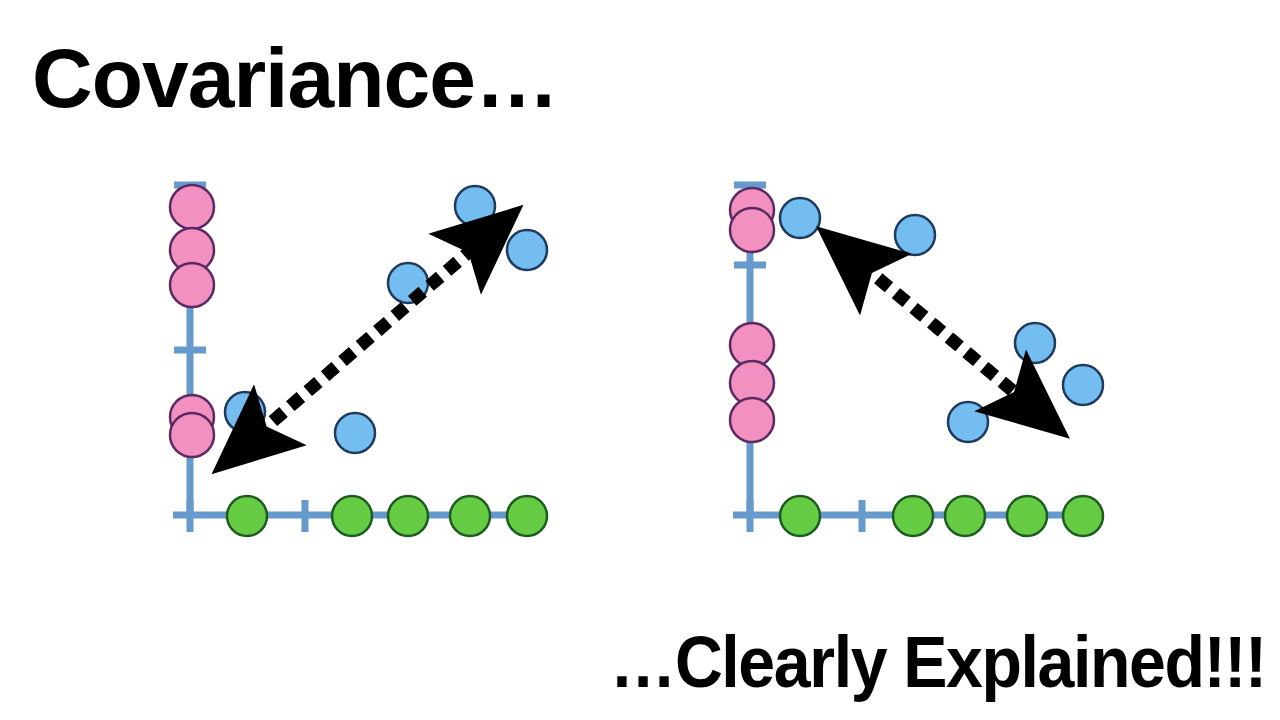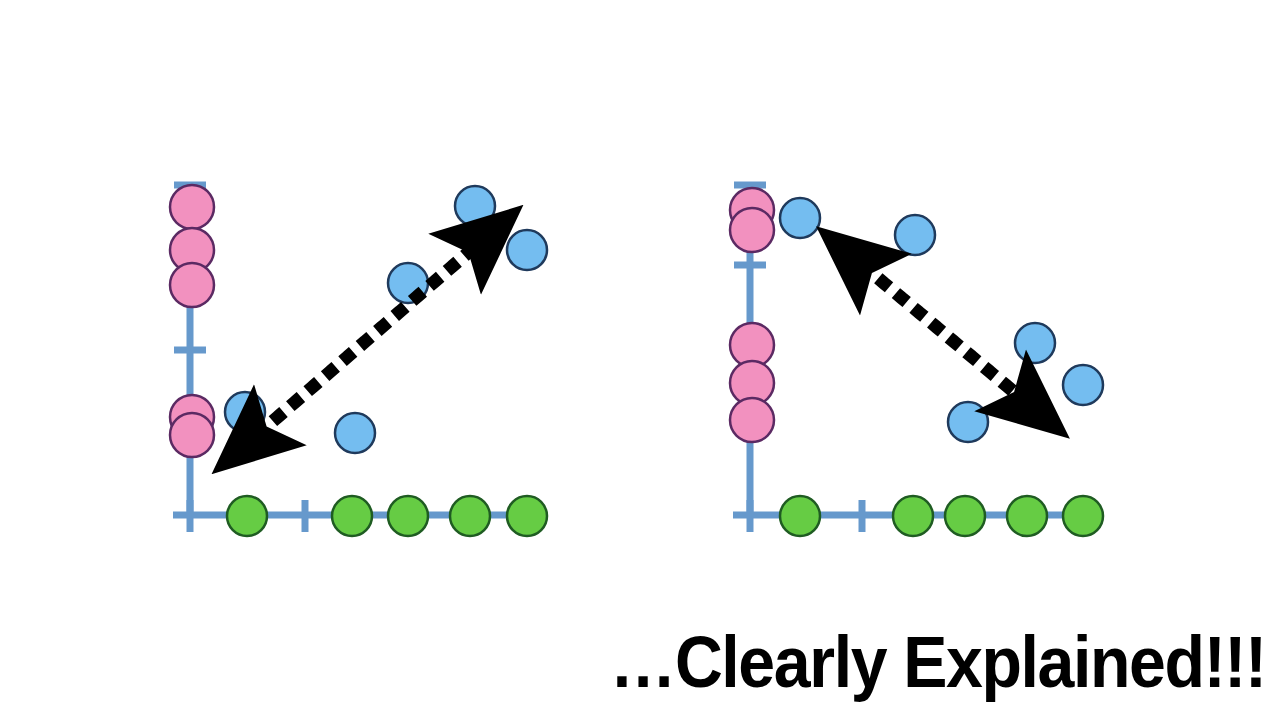--- a/index.html
+++ b/index.html
@@ -55,20 +55,21 @@
     height: 720px;
     pointer-events: none;
   }
   svg { display: block; }
 </style>
 </head>
 <body>
 
 <div id="slide">
 
+  <div class="title-top">Covariance…</div>
 
   <svg class="plot" width="1280" height="720" viewBox="0 0 1280 720" xmlns="http://www.w3.org/2000/svg">
 
     <defs>
       <marker id="head-l" markerWidth="7" markerHeight="7" refX="3.2" refY="3.5" orient="auto" markerUnits="strokeWidth">
         <path d="M0,3.5 L7,0.4 L5.6,3.5 L7,6.6 Z" fill="#000000"></path>
       </marker>
       <marker id="head-r" markerWidth="7" markerHeight="7" refX="3.8" refY="3.5" orient="auto" markerUnits="strokeWidth">
         <path d="M7,3.5 L0,0.4 L1.4,3.5 L0,6.6 Z" fill="#000000"></path>
       </marker>

